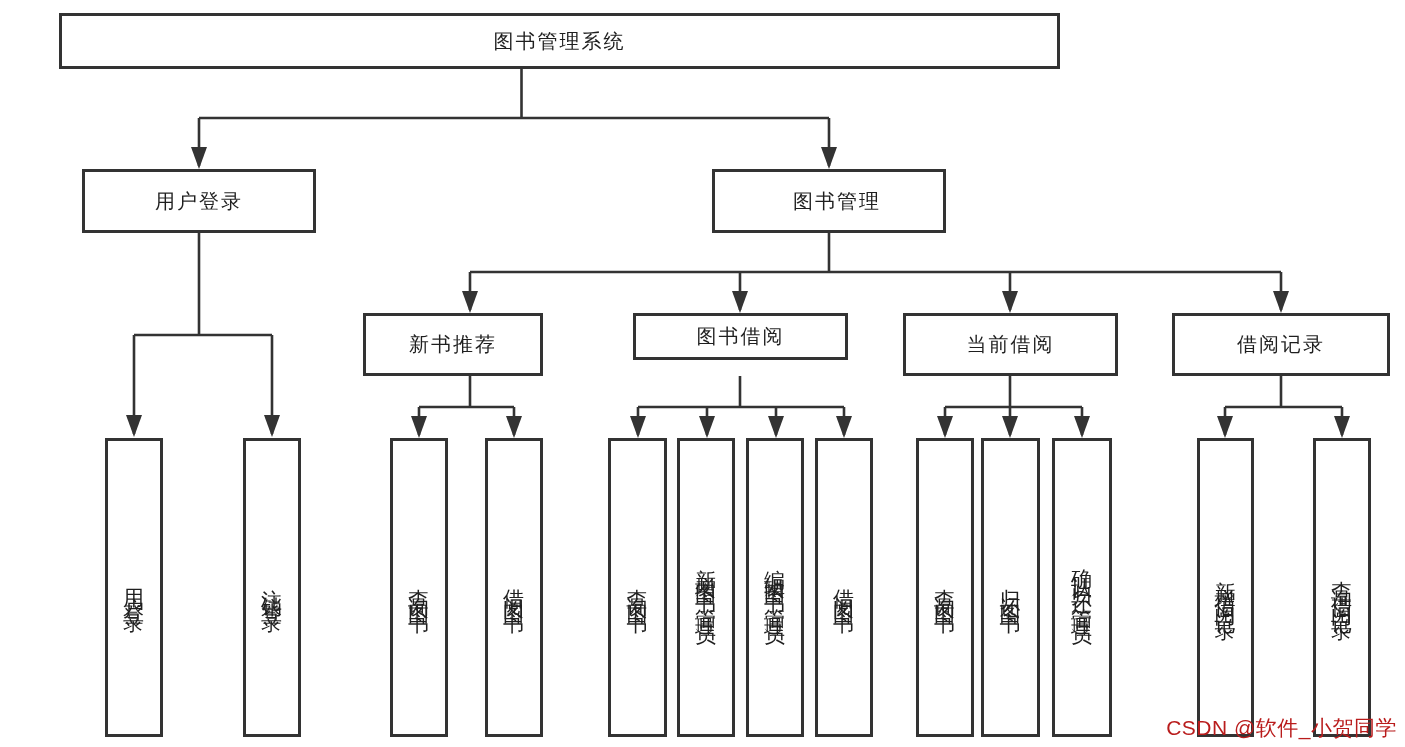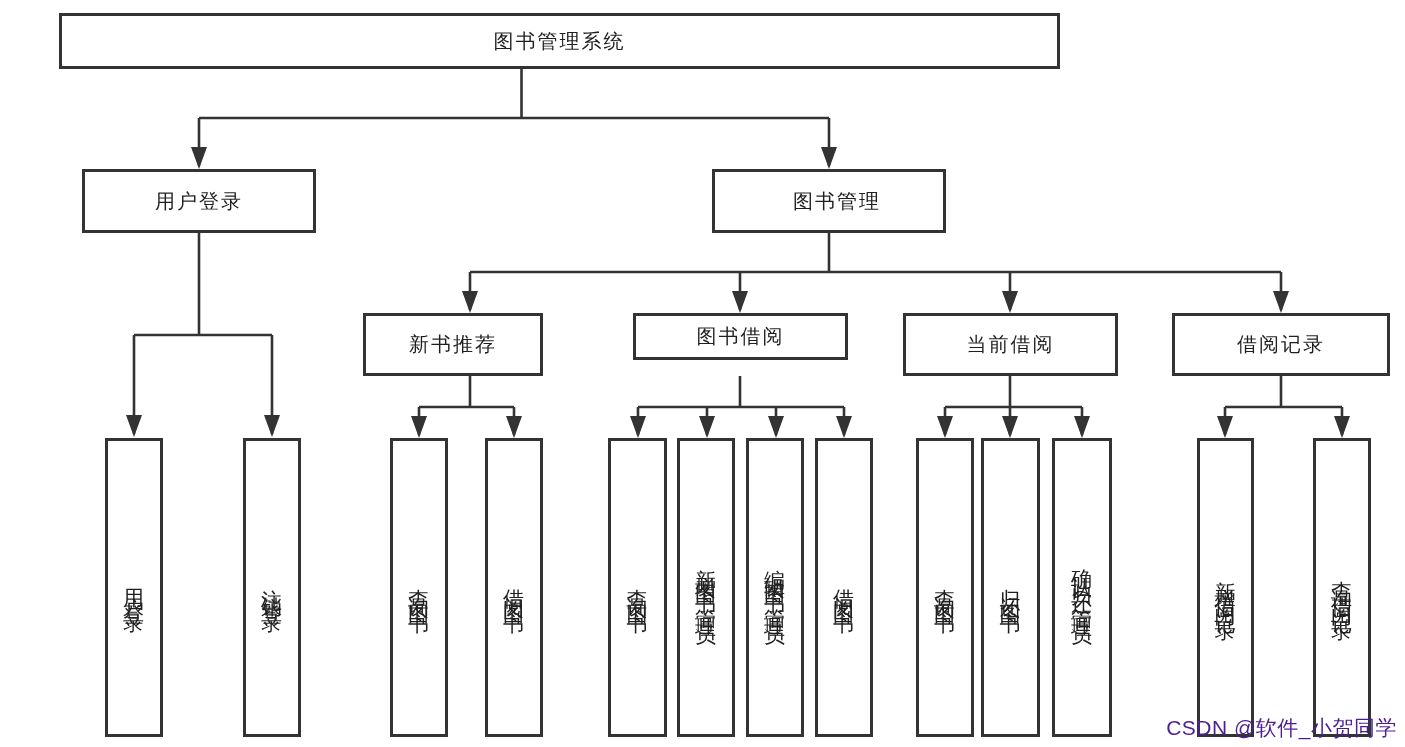--- a/index.html
+++ b/index.html
@@ -27,21 +27,21 @@
     font-size:21px;
     letter-spacing:8px;
     line-height:1.0;
     color:#1f1f1f;
   }
   .watermark{
     position:absolute;
     right:8px;top:714px;
     z-index:3;
     font-size:21px;
-    color:#4c1d95;
+    color:#b91c1c;
     letter-spacing:0.5px;
     white-space:nowrap;
   }
 </style>
 </head>
 <body>
 
 <div id="stage">
 
   <svg id="connectors" width="1405" height="747" viewBox="0 0 1405 747">

